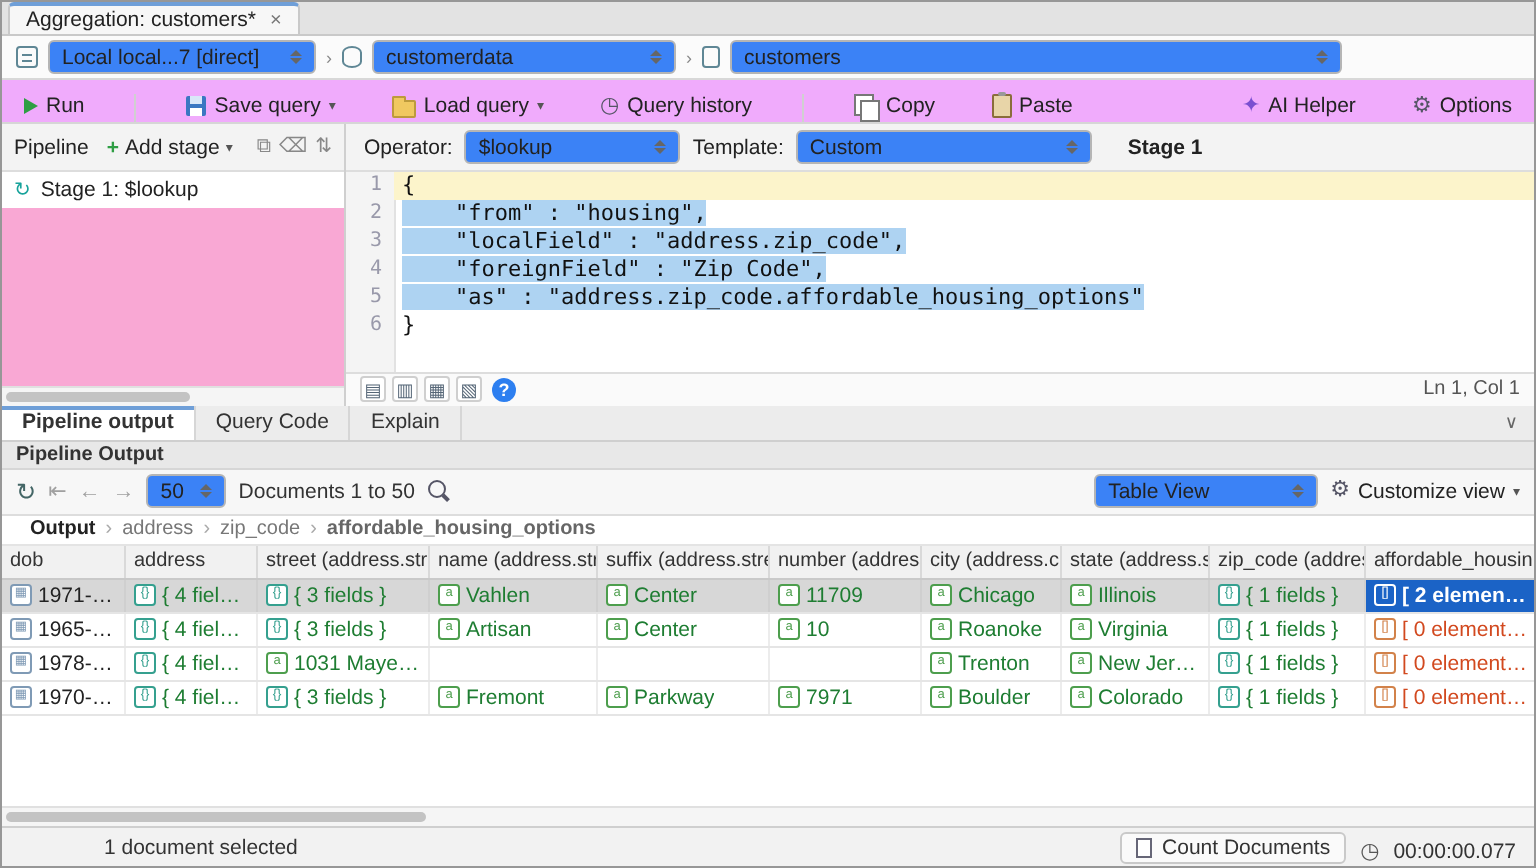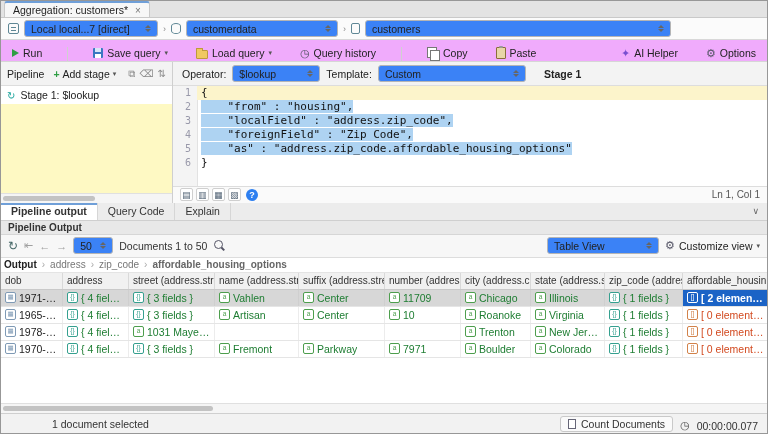--- a/index.html
+++ b/index.html
@@ -40,36 +40,36 @@
   .save-ic::before{content:"";position:absolute;left:2px;top:0;width:6px;height:4px;background:#d9e7f8}
   .save-ic::after{content:"";position:absolute;left:2px;bottom:0;width:6px;height:4px;background:#fff}
   .copy-ic{width:12px;height:12px;position:relative;flex:0 0 auto}
   .copy-ic::before{content:"";position:absolute;left:0;top:0;width:8px;height:9px;border:1px solid #777;background:#fff}
   .copy-ic::after{content:"";position:absolute;left:3px;top:3px;width:8px;height:9px;border:1px solid #777;background:#fff}
   .paste-ic{width:10px;height:12px;border:1px solid #8a6d3b;background:#e8d5a8;border-radius:1px;position:relative;flex:0 0 auto}
   .paste-ic::before{content:"";position:absolute;top:-2px;left:2px;width:4px;height:2px;background:#999;border-radius:1px}
 
   
   .main{flex:1;display:flex;min-height:0}
-  .pipeline{width:172px;border-right:1px solid #cfcfcf;display:flex;flex-direction:column;background:#fef9c3;flex:0 0 auto}
+  .pipeline{width:172px;border-right:1px solid #cfcfcf;display:flex;flex-direction:column;background:#f9a8d4;flex:0 0 auto}
   .pp-header{height:24px;background:#f3f3f3;border-bottom:1px solid #ddd;display:flex;align-items:center;gap:5px;padding:0 6px;font-size:10.5px}
   .addstage{display:flex;align-items:center;gap:3px;border:1px solid transparent;padding:1px 3px;border-radius:3px}
   .plus{color:#2f9e44;font-weight:bold}
   .pp-tools{margin-left:auto;display:flex;gap:4px}
   .pp-tools .glyph{font-size:10px;color:#888}
   .stage-item{height:18px;display:flex;align-items:center;gap:5px;padding:0 6px;font-size:10.5px;background:#fff}
   .stage-glyph{color:#18a39b;font-size:10px}
   .pp-fill{flex:1}
   .hscroll{height:10px;border-top:1px solid #e0e0e0;background:#f5f5f5;position:relative;flex:0 0 auto}
   .hthumb{position:absolute;left:2px;top:2px;height:5px;background:#c3c3c3;border-radius:3px}
 
   
   .editor{flex:1;display:flex;flex-direction:column;min-width:0}
   .stage-header{height:24px;background:#f3f3f3;border-bottom:1px solid #ddd;display:flex;align-items:center;gap:6px;padding:0 9px;font-size:10.5px}
-  .combo.operator{width:88px}.combo.template{width:148px}
+  .combo.operator{width:108px}.combo.template{width:148px}
   .stage-title{font-weight:bold;margin-left:12px}
   .code{flex:1;background:#fff;overflow:hidden;position:relative;font-family:"DejaVu Sans Mono",monospace;font-size:11px}
   .code::before{content:"";position:absolute;left:0;top:0;bottom:0;width:24px;background:#f4f4f4;border-right:1px solid #e2e2e2}
   .cline{display:flex;height:14px;line-height:14px;position:relative;z-index:1}
   .lnum{flex:0 0 24px;text-align:right;padding-right:6px;color:#99a;font-size:10px}
   .lcontent{flex:1;white-space:pre;padding-left:4px;color:#111}
   .cline.current .lcontent{background:#fcf4cb}
   .ltxt.sel{background:#aed3f2}
   .ed-footer{height:17px;border-top:1px solid #ddd;background:#fafafa;display:flex;align-items:center;gap:3px;padding:0 7px;font-size:10px;color:#666;flex:0 0 auto}
   .ed-ic{width:13px;height:13px;display:flex;align-items:center;justify-content:center;border:1px solid #cfcfcf;background:#fff;font-size:9px;color:#567;border-radius:2px}
@@ -87,21 +87,21 @@
   .po-controls{height:23px;background:#f7f7f7;border-bottom:1px solid #ddd;display:flex;align-items:center;gap:6px;padding:0 7px;font-size:10.5px;flex:0 0 auto}
   .nav-glyph{color:#a0a0a0;font-size:11px}
   .refresh-glyph{color:#466;font-size:12px}
   .combo.pagesize{width:40px}.combo.view{width:112px}
   .docrange{color:#333}
   .search-ic{position:relative;width:13px;height:13px;flex:0 0 auto}
   .search-ic::before{content:"";position:absolute;width:7px;height:7px;border:1.5px solid #556;border-radius:50%;left:1px;top:1px}
   .search-ic::after{content:"";position:absolute;width:4px;height:1.5px;background:#556;transform:rotate(45deg);left:8px;top:9px}
   .customize{display:flex;align-items:center;gap:4px}
 
-  .po-breadcrumb{height:15px;background:#fff;border-bottom:1px solid #e4e4e4;display:flex;align-items:center;gap:5px;padding:0 3px;font-size:10px;color:#777;flex:0 0 auto}
+  .po-breadcrumb{height:15px;background:#fff;border-bottom:1px solid #e4e4e4;display:flex;align-items:center;gap:5px;padding:0 14px;font-size:10px;color:#777;flex:0 0 auto}
   .bc-root{font-weight:bold;color:#222}
   .bc-sep{color:#aaa}
   .bc-last{font-weight:bold;color:#666}
 
   
   .table-wrap{flex:1;display:flex;flex-direction:column;min-height:0}
   .thead{display:flex;height:17px;background:#f1f1f1;border-bottom:1px solid #c9c9c9;font-size:10px;color:#333;flex:0 0 auto}
   .th{display:flex;align-items:center;padding:0 4px;border-right:1px solid #d9d9d9;overflow:hidden;white-space:nowrap;flex:0 0 auto}
   .th:last-child::after{content:"\2228";margin-left:auto;color:#666;font-size:7px}
   .tbody{flex:1;overflow:hidden;background:#fff}

